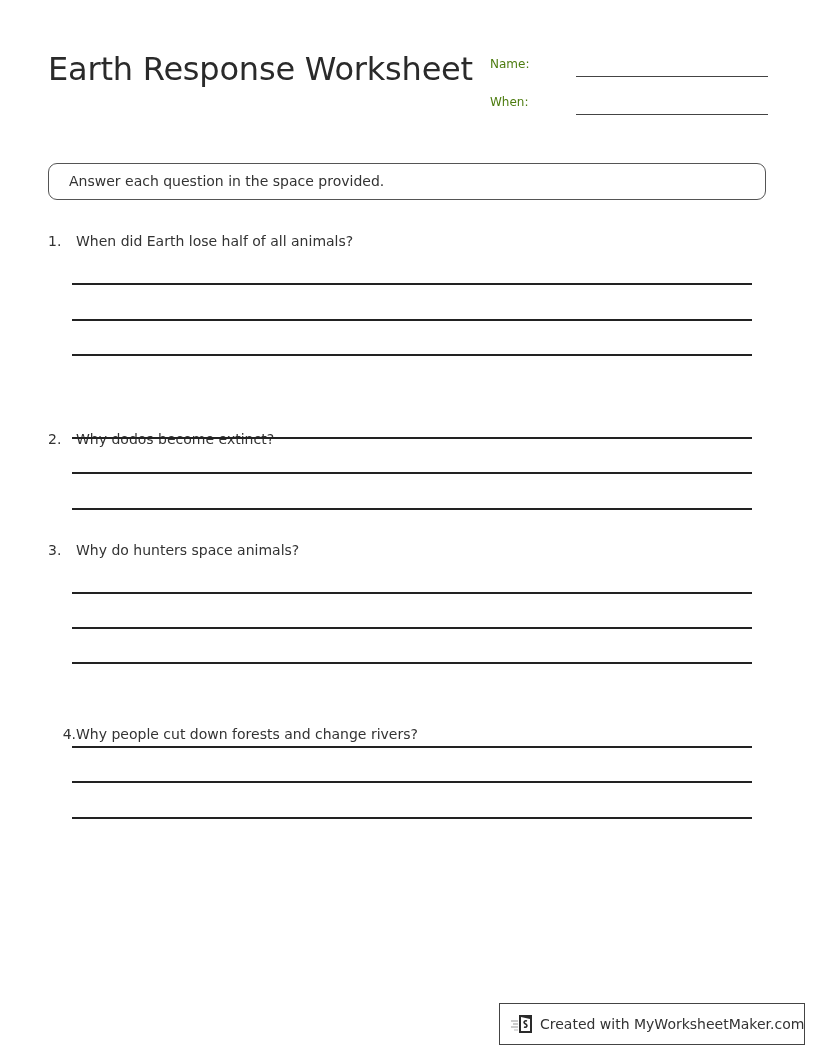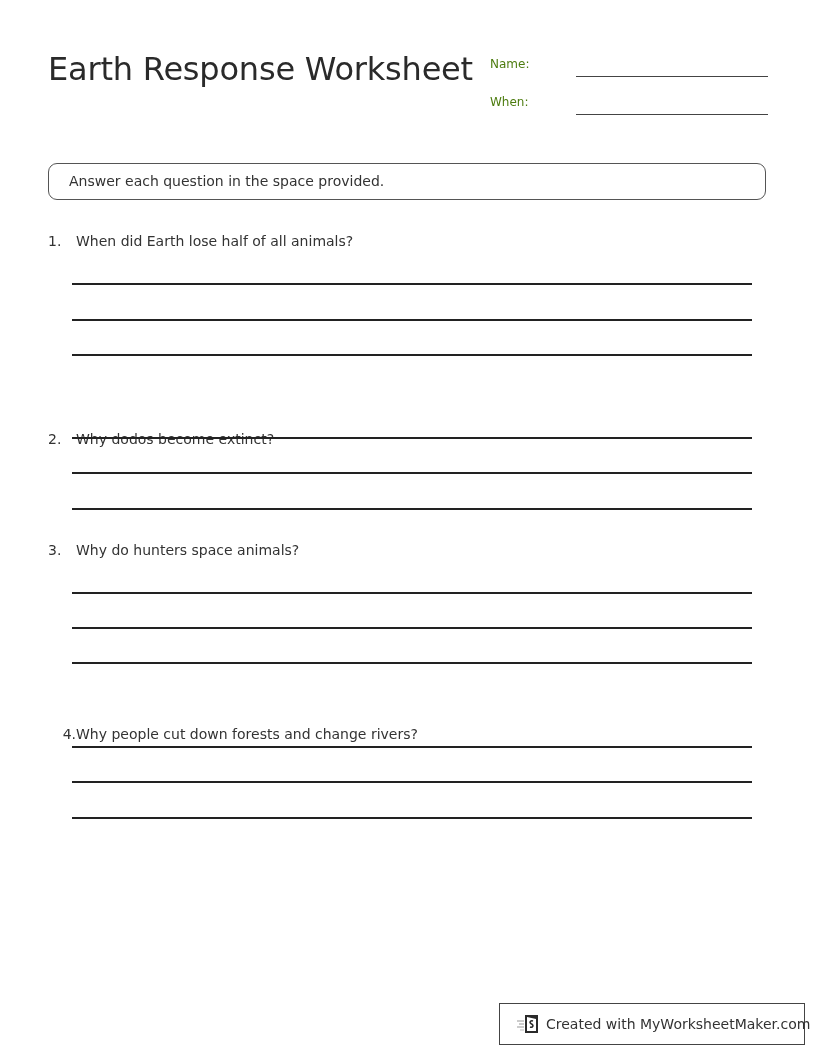--- a/index.html
+++ b/index.html
@@ -79,21 +79,21 @@
     .footer {
       position: absolute;
       left: 499px;
       top: 1003px;
       width: 306px;
       height: 42px;
       border: 1.3px solid #444444;
       box-sizing: border-box;
       display: flex;
       align-items: center;
-      padding-left: 16px;
+      padding-left: 10px;
       font-size: 14px;
       color: #333333;
       white-space: nowrap;
     }
     .footer .logo {
       width: 24px;
       height: 22px;
       margin-right: 6px;
       display: inline-block;
     }

